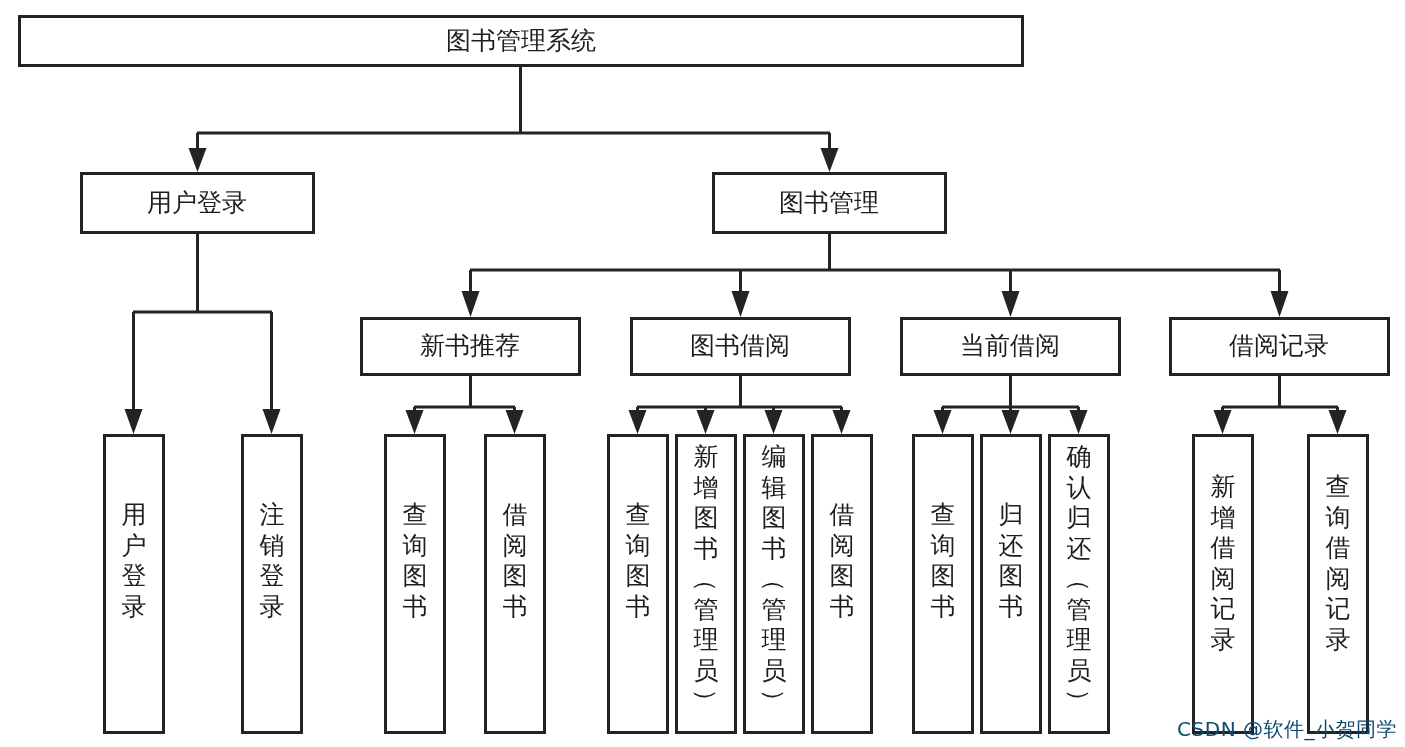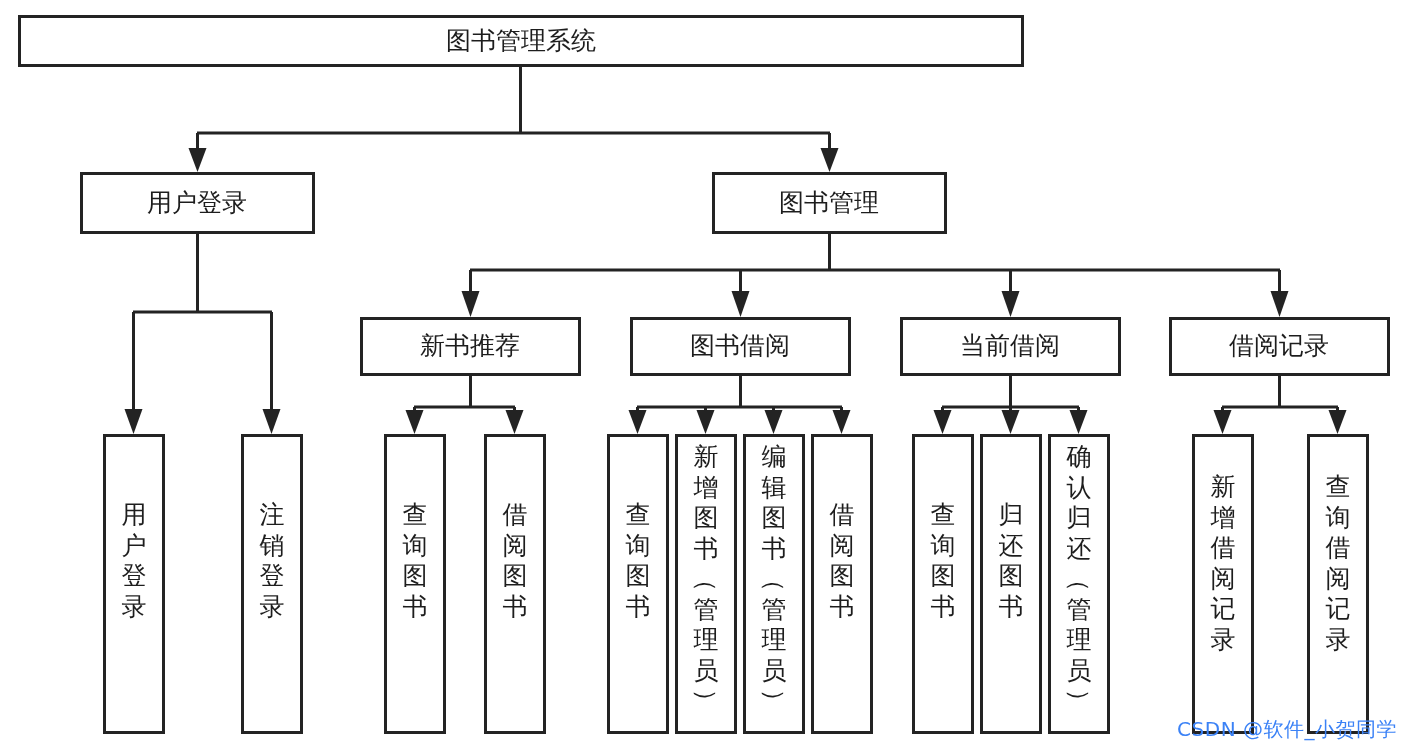--- a/index.html
+++ b/index.html
@@ -66,21 +66,21 @@
   }
   .vlabel span {
     display: block;
   }
   .watermark {
     position: absolute;
     right: 8px;
     bottom: 4px;
     font-family: "DejaVu Sans", "Liberation Sans", sans-serif;
     font-size: 20px;
-    color: #3b82f6;
+    color: #0c4a6e;
     white-space: nowrap;
     letter-spacing: 0.5px;
   }
 </style>
 </head>
 <body>
 
 <div id="diagram-root">
 
   <svg class="canvas" viewBox="0 0 1405 747" xmlns="http://www.w3.org/2000/svg">

